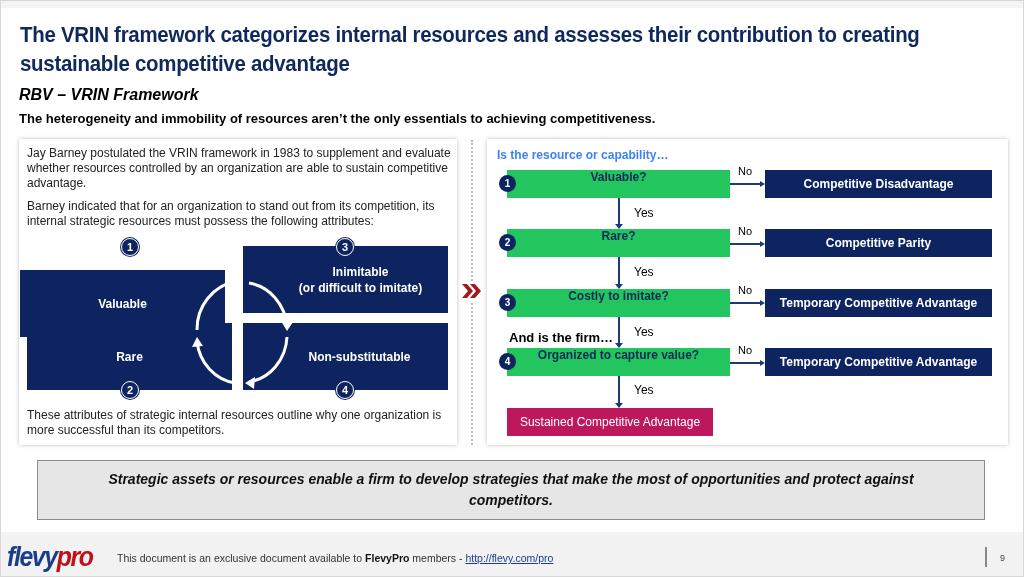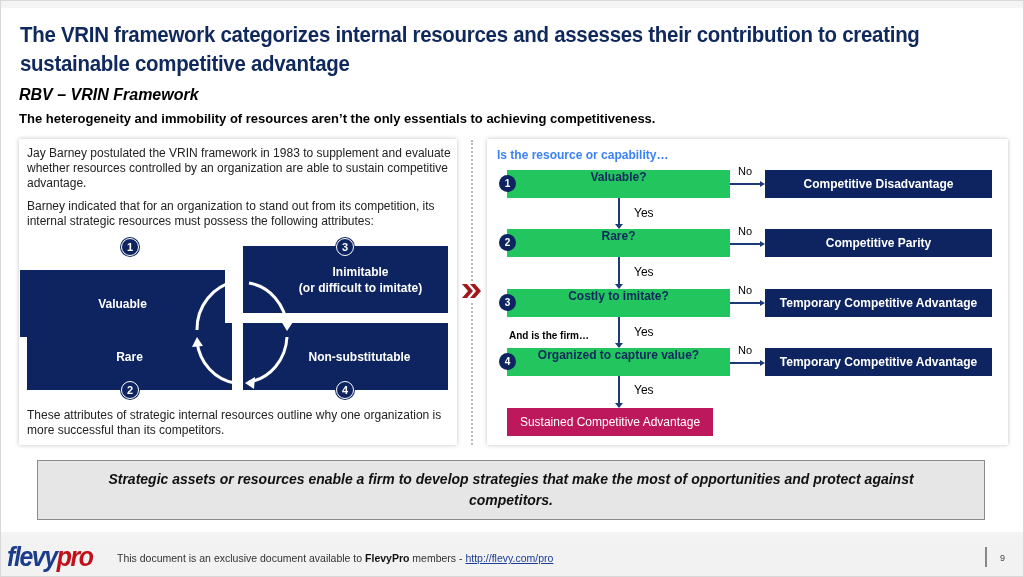--- a/index.html
+++ b/index.html
@@ -31,21 +31,21 @@
   .q-label { position: absolute; left: 497px; top: 148px; font-size: 12px; font-weight: bold; color: #3b82f6; }
   .step { position: absolute; left: 507px; width: 223px; height: 28px; background: #22c55e; color: #10295c; font-weight: bold; font-size: 12px; display: flex; justify-content: center; }
   .step-num { position: absolute; left: 499px; width: 17px; height: 17px; border-radius: 50%; background: #0d2461; color: #fff; font-size: 10px; font-weight: bold; display: flex; align-items: center; justify-content: center; }
   .vline { position: absolute; left: 618px; width: 2px; background: #1c3a78; }
   .varrow { position: absolute; left: 615px; width: 0; height: 0; border-left: 4px solid transparent; border-right: 4px solid transparent; border-top: 5px solid #1c3a78; }
   .yes { position: absolute; left: 634px; font-size: 12px; color: #000; }
   .hline { position: absolute; left: 730px; width: 31px; height: 2px; background: #1c3a78; }
   .harrow { position: absolute; left: 760px; width: 0; height: 0; border-top: 3px solid transparent; border-bottom: 3px solid transparent; border-left: 5px solid #1c3a78; }
   .no { position: absolute; left: 738px; font-size: 11px; color: #000; }
   .outcome { position: absolute; left: 765px; width: 227px; height: 28px; background: #0d2461; color: #fff; font-weight: bold; font-size: 12px; display: flex; align-items: center; justify-content: center; }
-  .firm-label { position: absolute; left: 509px; top: 330px; font-size: 10px; font-weight: bold; color: #000; }
+  .firm-label { position: absolute; left: 509px; top: 330px; font-size: 13px; font-weight: bold; color: #000; }
   .final { position: absolute; left: 507px; top: 408px; width: 206px; height: 28px; background: #be185d; color: #fff; font-weight: normal; font-size: 12px; display: flex; align-items: center; justify-content: center; }
 
   .callout { position: absolute; left: 37px; top: 460px; width: 948px; height: 60px; background: #e6e6e6; border: 1px solid #8a8a8a; display: flex; align-items: center; justify-content: center; text-align: center; padding: 0 40px; font-size: 14px; line-height: 21px; font-weight: bold; font-style: italic; color: #111; }
 
   .footer { position: absolute; left: 1px; top: 537px; width: 1022px; height: 39px; background: #f2f2f2; }
   .logo { position: absolute; left: 7px; top: 541px; font-size: 27px; font-weight: bold; font-style: italic; letter-spacing: -1.5px; line-height: 32px; transform: scaleX(0.92); transform-origin: left center; }
   .logo .l1 { color: #1b3c8a; }
   .logo .l2 { color: #c0111a; }
   .footer-text { position: absolute; left: 117px; top: 552px; font-size: 10.5px; color: #333; }
   .footer-text b { color: #111; }

